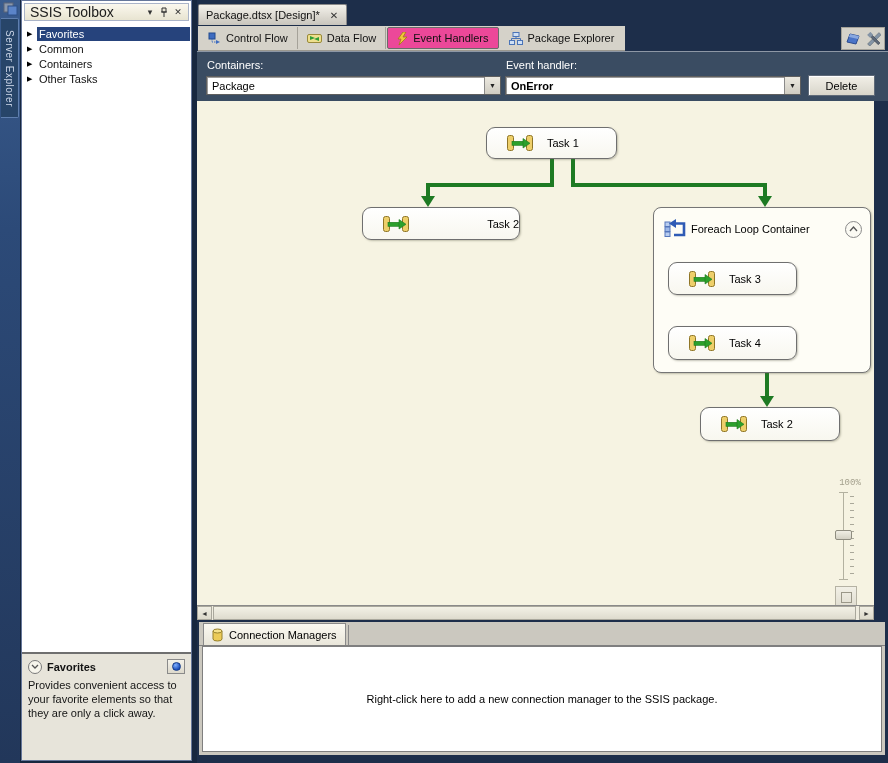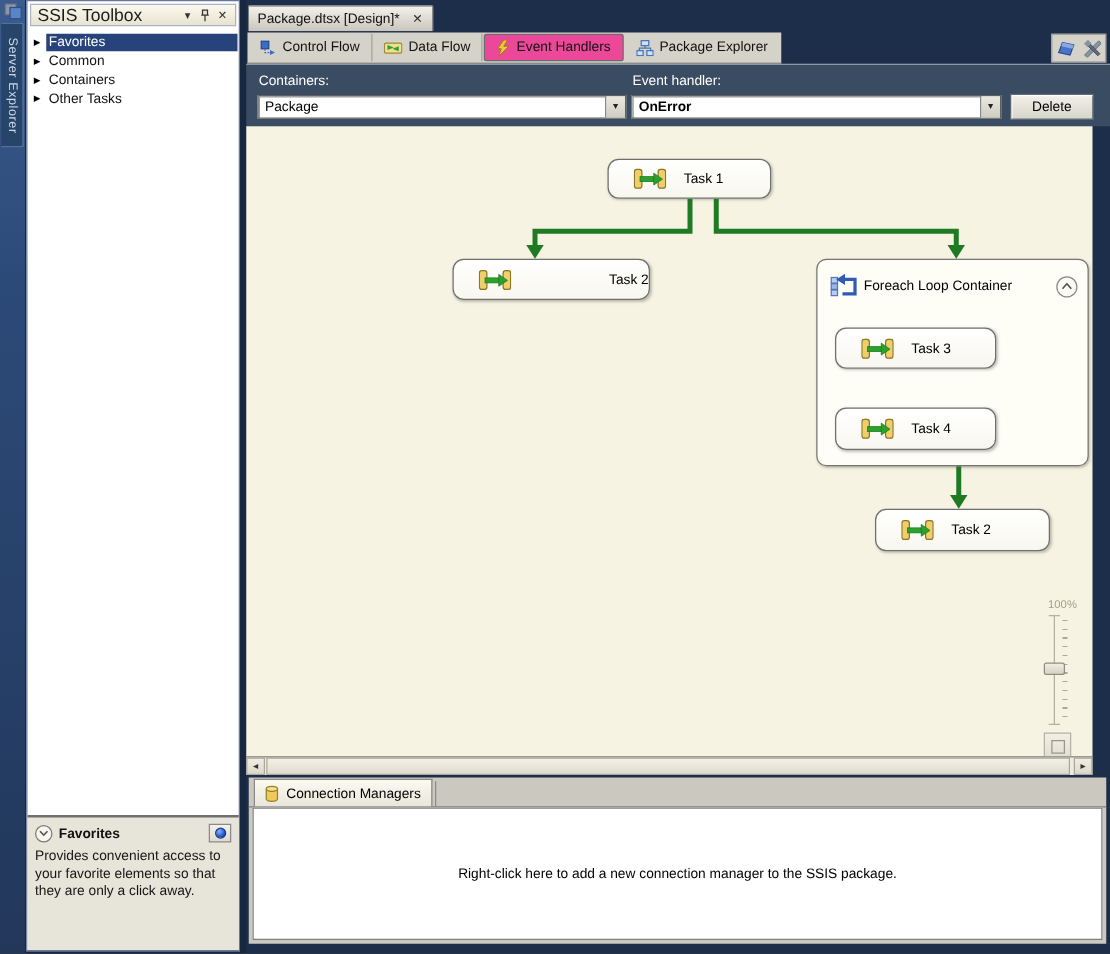--- a/index.html
+++ b/index.html
@@ -86,21 +86,21 @@
   .task-label { font-size:11px; color:#000; }
   .feloop { position:absolute; left:456px; top:106px; width:218px; height:166px;
     background:#fefdf6; border:1px solid #757575; border-radius:8px;
     box-shadow:1px 1px 2px rgba(90,90,70,.35); }
   .feloop-head { display:flex; align-items:center; gap:3px; padding:9px 8px 0 10px; }
   .feloop-label { flex:1; font-size:11px; color:#000; }
   .collapse-btn { width:17px; height:17px; border:1px solid #8a8a8a; border-radius:50%;
     background:#fbfaf3; display:flex; align-items:center; justify-content:center; }
   
   .zoomctl { position:absolute; left:636px; top:377px; width:34px; height:132px; }
-  .zoom-label { font-size:9px; color:#a39f8c; text-align:center; }
+  .zoom-label { font-size:9px; color:#a39f8c; text-align:center;font-family:Liberation Mono, monospace; }
   .zoom-track { position:absolute; left:10px; top:14px; width:1px; height:88px; background:#b3b1a0; }
   .zoom-track:before, .zoom-track:after { content:""; position:absolute; left:-4px; width:9px; height:1px; background:#b3b1a0; }
   .zoom-track:before { top:0; } .zoom-track:after { bottom:0; }
   .zoom-ticks { position:absolute; left:17px; top:18px; width:4px; height:82px;
     background:repeating-linear-gradient(180deg,#aaa89a 0 1px,transparent 1px 7px); }
   .zoom-thumb { position:absolute; left:2px; top:52px; width:17px; height:10px;
     background:linear-gradient(#f0eee4,#d4d1c4); border:1px solid #8f8d80; border-radius:2px; }
   .zoom-fit { position:absolute; left:2px; top:108px; width:22px; height:22px;
     background:linear-gradient(#f2f0e6,#e0ddd0); border:1px solid #b5b2a3;
     display:flex; align-items:center; justify-content:center; }

